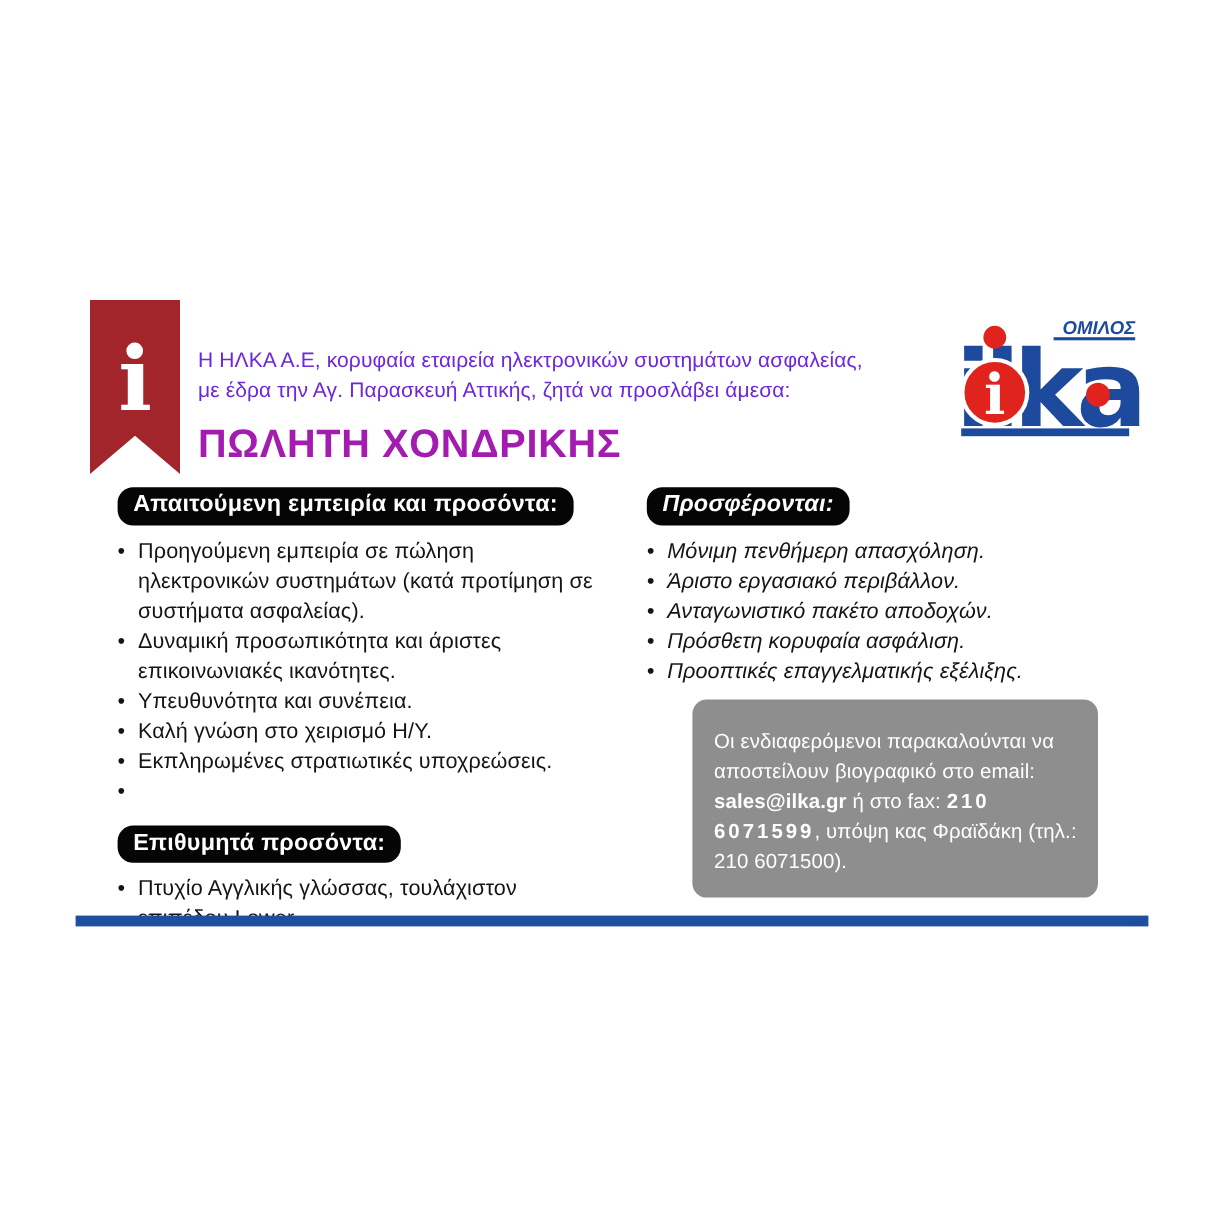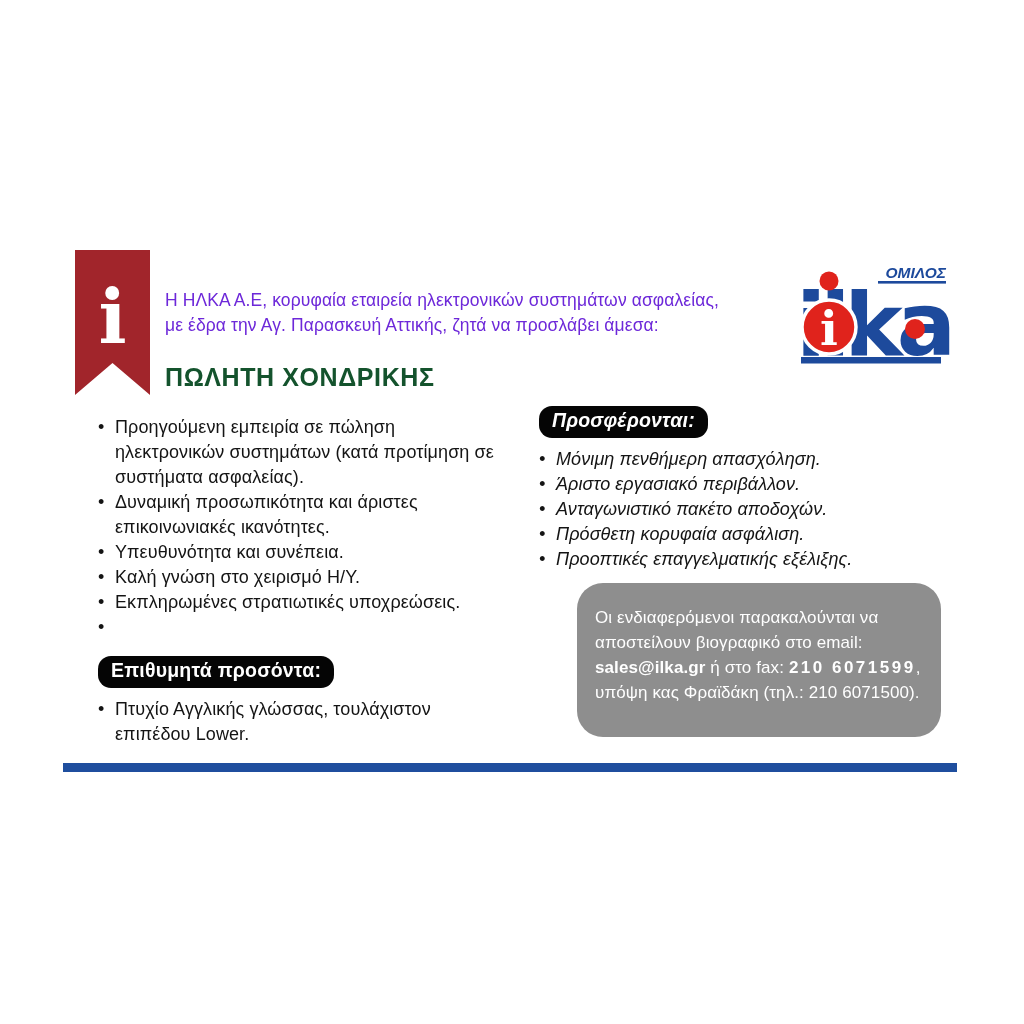--- a/index.html
+++ b/index.html
@@ -20,43 +20,43 @@
   .ribbon-i {
     position: absolute; left: 0; top: 30px; width: 100%;
     text-align: center; color: #ffffff;
     font-family: "DejaVu Serif", "Liberation Serif", serif;
     font-weight: bold; font-size: 74px; line-height: 74px;
   }
 
   
   .header-block { position: absolute; left: 165px; top: 288px; width: 600px; }
   .intro-line { font-size: 17.5px; line-height: 25px; color: #6d28d9; letter-spacing: 0.1px; }
-  .position-title { margin-top: 25px; font-size: 25px; font-weight: bold; color: #14532d; letter-spacing: 0.6px; }
+  .position-title { margin-top: 13px; font-size: 33px; font-weight: bold; color: #a21caf; letter-spacing: 0.6px; }
 
   
   .logo-box { position: absolute; left: 799px; top: 261px; width: 152px; height: 104px; }
 
   
   .col-left  { position: absolute; left: 98px;  top: 406px; width: 450px; }
   .col-right { position: absolute; left: 539px; top: 406px; width: 400px; font-style: italic; }
 
   .pill {
     display: inline-block; background: #050505; color: #ffffff;
     font-weight: bold; font-size: 19.5px; line-height: 1;
     padding: 5px 13px 7px 13px; border-radius: 13px; letter-spacing: 0.2px;
   }
   .bullet-list { margin-top: 9px; margin-bottom: 16px; }
   .bullet-item { display: flex; align-items: flex-start; color: #141414; font-size: 18px; line-height: 25px; }
   .bullet-marker { flex: 0 0 17px; font-size: 18px; line-height: 25px; }
   .bullet-text { max-width: 385px; letter-spacing: 0.1px; }
 
   
   .contact-box {
-    position: absolute; left: 577px; top: 583px; width: 364px; min-height: 154px;
-    background: #8e8e8e; border-radius: 26px;
+    position: absolute; left: 577px; top: 583px; width: 338px; min-height: 154px;
+    background: #8e8e8e; border-radius: 12px;
     padding: 22px 16px 18px 18px;
     color: #ffffff; font-size: 17px; line-height: 25px; letter-spacing: 0.1px;
   }
   .contact-box b.spaced { letter-spacing: 2.5px; }
 
   
   .bottom-rule { position: absolute; left: 63px; top: 763px; width: 894px; height: 9px; background: #1f4e9e; }
 </style>
 </head>
 <body>
@@ -80,20 +80,21 @@
       <text x="-3" y="94" font-family="DejaVu Sans, Liberation Sans, sans-serif" font-size="88" font-weight="bold" letter-spacing="-6" fill="#1d4a9c">ilka</text>
       <rect x="2" y="96" width="140" height="6.5" fill="#1d4a9c"></rect>
       <circle cx="30" cy="66" r="27" fill="#e0231c" stroke="#ffffff" stroke-width="3.5"></circle>
       <text x="30" y="84" text-anchor="middle" font-family="DejaVu Serif, Liberation Serif, serif" font-size="47" font-weight="bold" fill="#ffffff">i</text>
       <circle cx="30" cy="20" r="9.5" fill="#e0231c"></circle>
       <circle cx="116" cy="68" r="10" fill="#e0231c"></circle>
     </svg>
   </div>
 
   <div class="col-left">
+    <span class="pill">Απαιτούμενη εμπειρία και προσόντα:</span>
     <div class="bullet-list">
         <div class="bullet-item">
           <span class="bullet-marker">•</span>
           <span class="bullet-text">Προηγούμενη εμπειρία σε πώληση ηλεκτρονικών συστημάτων (κατά προτίμηση σε συστήματα ασφαλείας).</span>
         </div>
         <div class="bullet-item">
           <span class="bullet-marker">•</span>
           <span class="bullet-text">Δυναμική προσωπικότητα και άριστες επικοινωνιακές ικανότητες.</span>
         </div>
         <div class="bullet-item">

